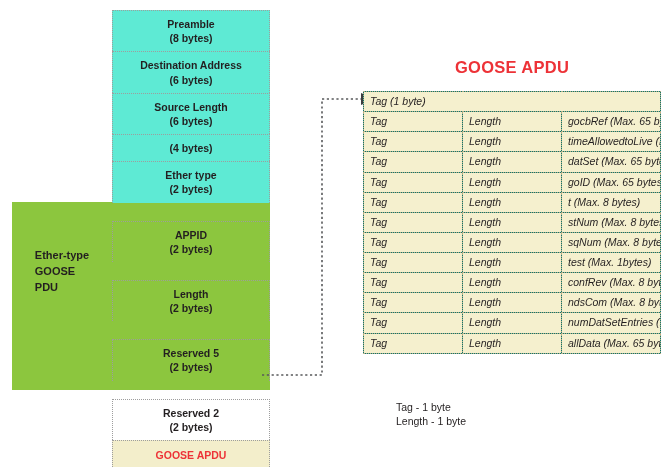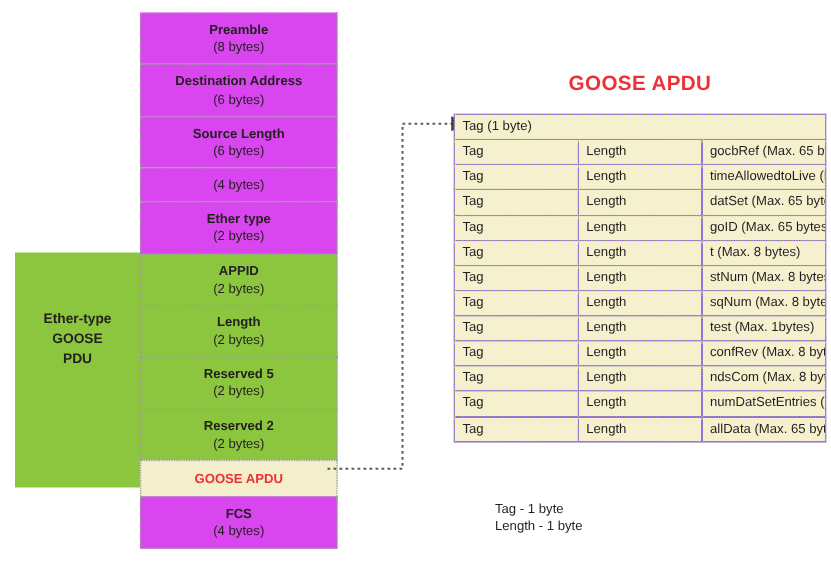--- a/index.html
+++ b/index.html
@@ -37,21 +37,21 @@
   }
   #goose-pdu-band-label {
     position: absolute;
     left: 12px;
     top: 202px;
     width: 100px;
     height: 140px;
     display: flex;
     align-items: center;
     justify-content: center;
-    text-align: center;
+    text-align: left;
     font-size: 11px;
     font-weight: bold;
     line-height: 1.45;
     white-space: pre-line;
   }
 
   
   #frame-rows {
     position: absolute;
     left: 112px;
@@ -61,32 +61,32 @@
   .frame-row {
     box-sizing: border-box;
     border: 1px dotted #9d9d9d;
     border-bottom: none;
     text-align: center;
     font-size: 10.5px;
     font-weight: bold;
     line-height: 1.35;
     padding: 6px 4px;
     position: relative;
-    background: #d946ef;
+    background: #5eead4;
   }
   .frame-row:last-child { border-bottom: 1px dotted #9d9d9d; }
-  .frame-row.green { background: transparent; }
+  .frame-row.green { background: transparent; margin-top: 18px; }
   .frame-row.apdu {
     background: #f3eecb;
     color: #ed3237;
     padding: 7px 4px;
   }
   .frame-row .sub {
     display: block;
-    font-weight: normal;
+    font-weight: bold;
     text-align: center;
   }
 
   
   #connector {
     position: absolute;
     left: 260px;
     top: 85px;
     width: 120px;
     height: 300px;
@@ -104,22 +104,23 @@
     text-align: center;
     color: #ed3237;
     font-size: 16.5px;
     font-weight: bold;
     letter-spacing: 0.3px;
     margin: 0 0 14px 0;
   }
   #apdu-table {
     border-collapse: collapse;
     width: 298px;
-    background: #8b5cf6;
+    background: #0f766e;
     table-layout: fixed;
+    font-style: italic;
   }
   #apdu-table td {
     border: 1px dotted #b4ad84;
     font-size: 10.5px;
     padding: 3px 5px 3px 6px;
     line-height: 1.25;
     color: #231f20;
     background: #f5f0ce;
     white-space: nowrap;
     overflow: hidden;

